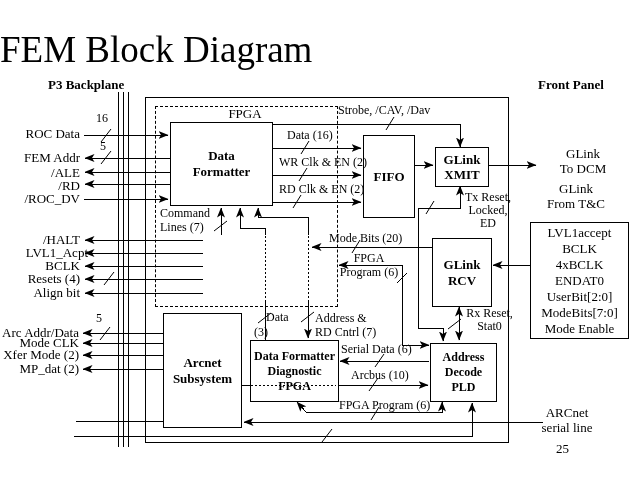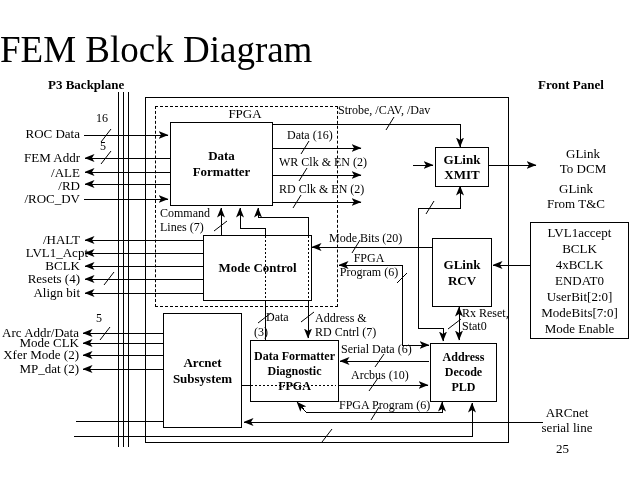--- a/index.html
+++ b/index.html
@@ -98,30 +98,30 @@
     </g>
   </svg>
 
   <div class="frame" style="left:145px;top:97px;width:362px;height:344px"></div>
   <div class="frame dashed" style="left:155px;top:106px;width:181px;height:199px"></div>
 
   <div class="blk" style="left:170px;top:122px;width:101px;height:82px">
     <div>Data</div>
     <div>Formatter</div>
   </div>
+  <div class="blk" style="left:363px;top:135px;width:50px;height:81px">
+    <div>FIFO</div>
+  </div>
   <div class="blk" style="left:435px;top:147px;width:52px;height:38px;line-height:15px">
     <div>GLink</div>
     <div>XMIT</div>
   </div>
   <div class="blk" style="left:432px;top:238px;width:58px;height:67px;line-height:16px">
     <div>GLink</div>
     <div>RCV</div>
-  </div>
-  <div class="blk" style="left:203px;top:235px;width:107px;height:64px">
-    <div>Mode Control</div>
   </div>
   <div class="blk" style="left:163px;top:313px;width:77px;height:113px">
     <div>Arcnet</div>
     <div>Subsystem</div>
   </div>
   <div class="blk" style="left:250px;top:340px;width:87px;height:60px;font-size:12px;line-height:15px">
     <div>Data Formatter</div>
     <div>Diagnostic</div>
     <div>FPGA</div>
   </div>
@@ -178,21 +178,26 @@
   </div>
   <div class="lbl sm" style="left:266px;top:311px">Data</div>
   <div class="lbl sm" style="left:254px;top:326px">(3)</div>
   <div class="lbl sm" style="left:315px;top:311px;line-height:14px">
     <div>Address &amp;</div>
     <div>RD Cntrl (7)</div>
   </div>
   <div class="lbl sm" style="left:341px;top:343px">Serial Data (6)</div>
   <div class="lbl sm" style="left:351px;top:369px">Arcbus (10)</div>
   <div class="lbl sm" style="left:339px;top:399px">FPGA Program (6)</div>
-  <div class="lbl sm" style="left:462px;top:307px;width:55px;text-align:left;line-height:13px">
+  <div class="lbl sm" style="left:462px;top:191px;width:52px;text-align:center;line-height:13px">
+    <div>Tx Reset,</div>
+    <div>Locked,</div>
+    <div>ED</div>
+  </div>
+  <div class="lbl sm" style="left:462px;top:307px;width:55px;text-align:center;line-height:13px">
     <div>Rx Reset,</div>
     <div>Stat0</div>
   </div>
 
   <div class="lbl ctr" style="left:550px;top:146px;width:66px;line-height:15px">
     <div>GLink</div>
     <div>To DCM</div>
   </div>
   <div class="lbl ctr" style="left:535px;top:181px;width:82px;line-height:15px">
     <div>GLink</div>

